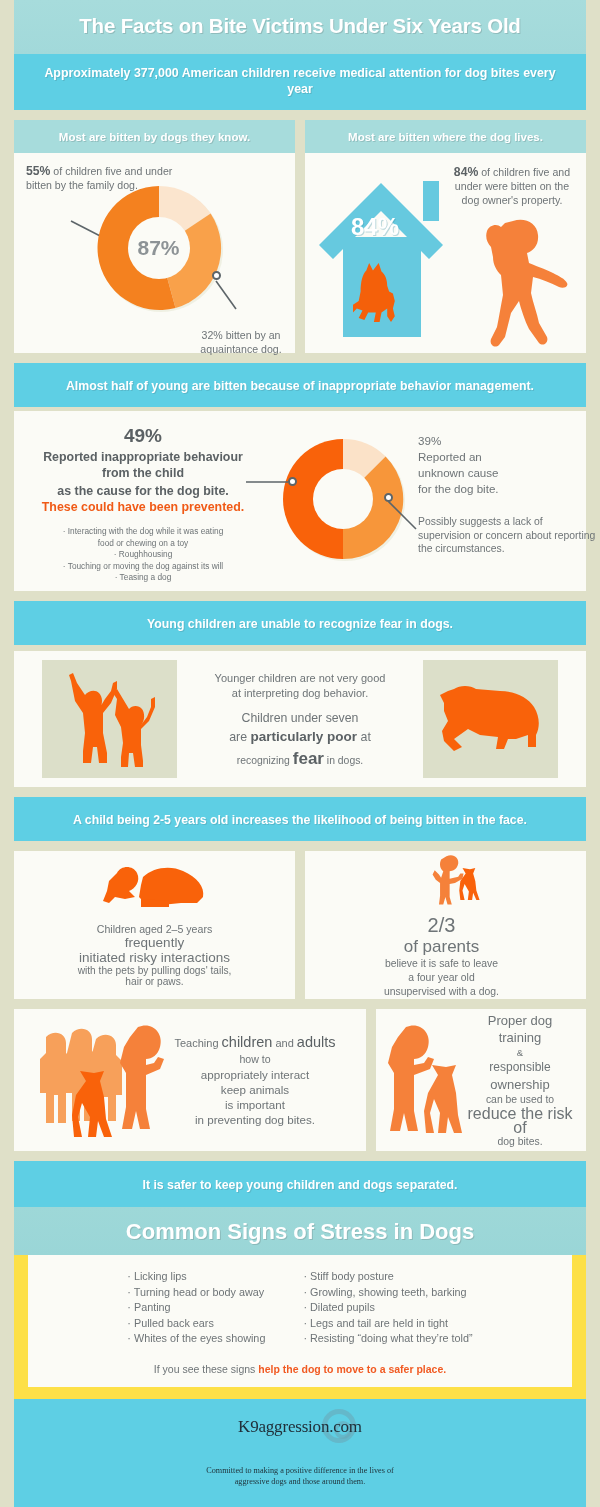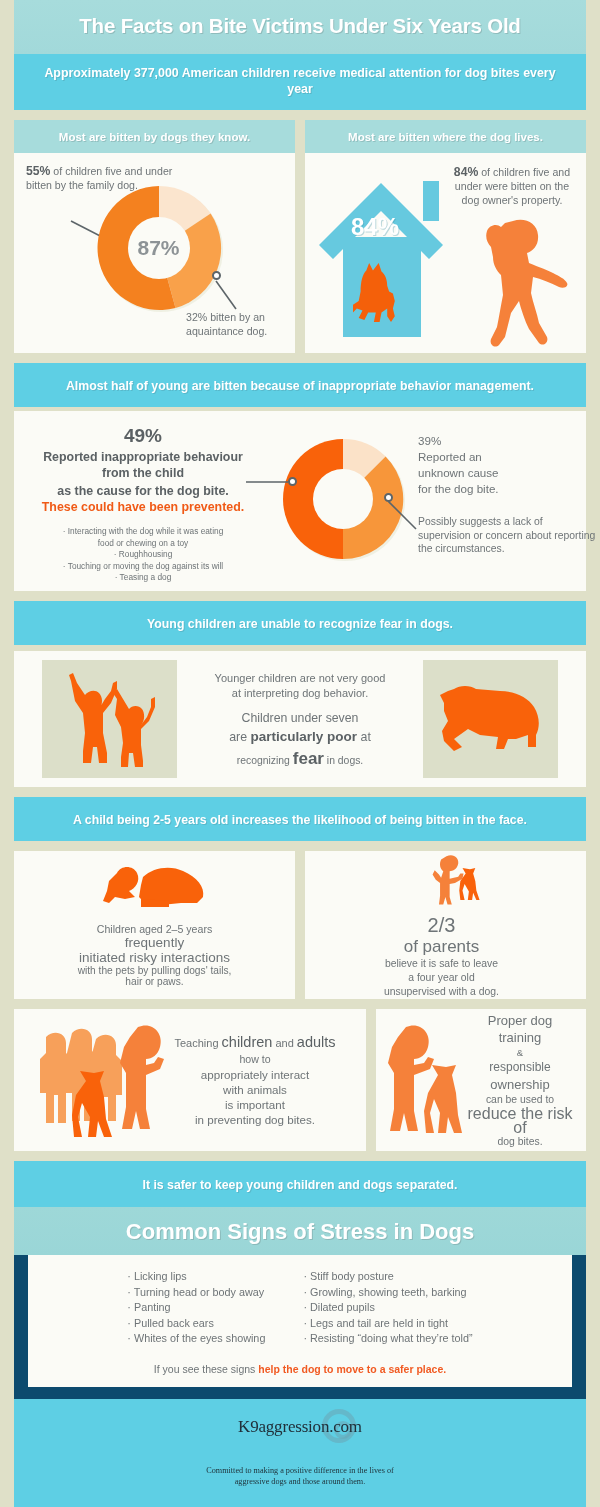--- a/index.html
+++ b/index.html
@@ -183,21 +183,21 @@
             <path d="M67 67 L83.5 126.9 A62 62 0 1 1 67 5 Z" fill="#f4811f"></path>
             <circle cx="67" cy="67" r="31" fill="#fbfbf6"></circle>
           </svg>
           <div class="center-num" style="width:135px;height:135px;padding-right:2px;padding-bottom:2px;">87%</div>
         </div>
 
         <div class="dot" style="left:198px;top:118px;"></div>
         <svg class="leader" style="left:200px;top:126px;" width="40" height="35">
           <line x1="2" y1="2" x2="22" y2="30" stroke="#5d6569" stroke-width="1.6"></line>
         </svg>
-        <div class="lbl" style="left:172px;top:158px;width:110px;">32% bitten by an aquaintance dog.</div>
+        <div class="lbl" style="left:172px;top:176px;width:110px;text-align:center;">32% bitten by an aquaintance dog.</div>
       </div>
     </div>
 
     <div class="half">
       <div class="mini-band">
         <span class="t">Most are bitten where the dog lives.</span>
       </div>
       <div class="panel1">
         <svg class="house-svg" style="left:10px;top:14px;" width="150" height="180" viewBox="0 0 150 180">
           <rect x="108" y="14" width="16" height="40" fill="#66c9df"></rect>
@@ -374,21 +374,21 @@
         <g fill="#f9620a">
           <path d="M58 66 L52 56 L66 58 L76 56 L72 66 L76 82 L78 104 L84 122 L76 122 L70 106 L68 122 L60 122 L62 102 L54 88 L50 102 L54 122 L46 122 L44 100 L48 80 Z"></path>
         </g>
       </svg>
       <div class="txt" style="flex:1;padding-right:24px;">
         <div style="font-size:11px;line-height:17px;">
           <span>Teaching </span><span style="font-size:14.5px;color:#5b6164;">children</span><span> and </span><span style="font-size:14.5px;color:#5b6164;">adults</span>
         </div>
         <div style="font-size:10.6px;line-height:15px;">how to</div>
         <div style="font-size:11.6px;line-height:15px;">appropriately interact</div>
-        <div style="font-size:11.6px;line-height:15px;">with animals</div>
+        <div style="font-size:11.6px;line-height:15px;">keep animals</div>
         <div style="font-size:11.6px;line-height:15px;">is important</div>
         <div style="font-size:11.6px;line-height:15px;">in preventing dog bites.</div>
       </div>
     </div>
 
     <div class="tc" style="width:210px;height:142px;">
       <svg width="80" height="122" viewBox="0 0 80 122" style="margin-left:8px;">
         <g fill="#f5813a">
           <path d="M22 8 C36 2 48 14 44 28 C42 36 36 40 30 40 L30 46 L40 44 L44 38 L50 40 L46 50 L30 56 L30 92 L34 112 L24 112 L20 94 L16 112 L6 112 L10 90 L10 54 L4 44 L8 28 L14 18 Z"></path>
         </g>
@@ -411,21 +411,21 @@
 
   <div class="gap"></div>
 
   <div class="band" style="padding:14px;">
     <span class="t">It is safer to keep young children and dogs separated.</span>
   </div>
 
   <div class="band-big">
     <span class="t">Common Signs of Stress in Dogs</span>
   </div>
-  <div style="background:#0c4a6e;padding:0 14px 12px;">
+  <div style="background:#fde047;padding:0 14px 12px;">
     <div class="stress-card">
       <div class="stress-cols">
         <ul>
           <li>· Licking lips</li>
           <li>· Turning head or body away</li>
           <li>· Panting</li>
           <li>· Pulled back ears</li>
           <li>· Whites of the eyes showing</li>
         </ul>
         <ul>

